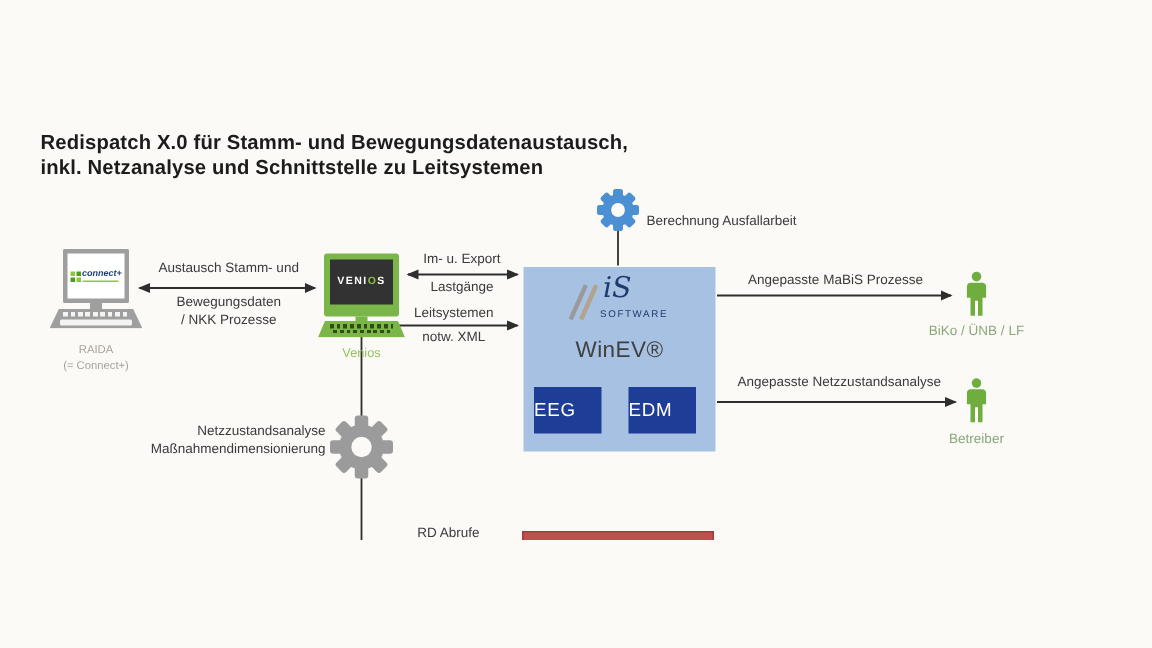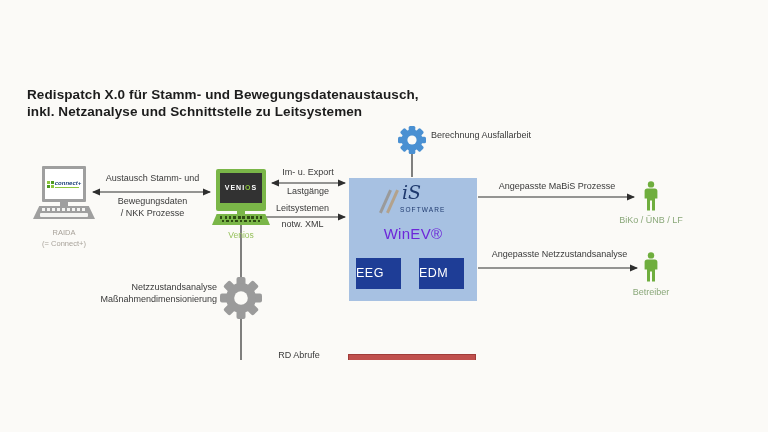--- a/index.html
+++ b/index.html
@@ -43,21 +43,21 @@
   .raida-label{position:absolute;left:33px;top:227px;width:62px;text-align:center;font-size:7.5px;color:#a8a29a;line-height:11px;}
 
   
   .winev{position:absolute;left:349px;top:178px;width:128px;height:123px;background:#a7c1e2;}
   .is-logo{position:absolute;left:24px;top:8px;width:84px;height:34px;}
   .is-slash{position:absolute;width:3px;height:25px;transform:rotate(24deg);}
   .is-slash.s1{left:11px;top:3px;background:#9a9a9a;}
   .is-slash.s2{left:18px;top:3px;background:#b3a28c;}
   .is-name{position:absolute;left:29px;top:-5px;font-family:"DejaVu Serif",serif;font-style:italic;font-size:19px;color:#1f3a6e;}
   .is-sub{position:absolute;left:27px;top:20px;font-size:6.5px;letter-spacing:1.1px;color:#1f3a6e;}
-  .winev-product{position:absolute;left:0;top:47px;width:100%;text-align:center;font-size:15px;color:#6d28d9;letter-spacing:.3px;}
+  .winev-product{position:absolute;left:0;top:47px;width:100%;text-align:center;font-size:15px;color:#404040;letter-spacing:.3px;}
   .module{position:absolute;top:80px;width:45px;height:31px;background:#1e3d96;color:#ffffff;font-size:12.5px;letter-spacing:.5px;text-align:left;line-height:31px;}
   .module.m1{left:7px;}
   .module.m2{left:70px;}
 
   
   .leitstelle{position:absolute;left:348px;top:354px;width:128px;height:25px;background:#c0504d;border:1px solid #a03c39;box-sizing:border-box;color:#ffffff;font-size:10.5px;text-align:center;line-height:22px;}
 
   .actor-label{position:absolute;width:86px;text-align:center;font-size:9px;color:#8aa87a;}
 </style>
 </head>
@@ -167,21 +167,21 @@
     <div class="keys1"></div>
     <div class="keys2"></div>
   </div>
   <div class="venios-label">Venios</div>
 
   <div class="lbl" style="left:268px;top:167px;width:80px;">Im- u. Export</div>
   <div class="lbl" style="left:268px;top:186px;width:80px;">Lastgänge</div>
   <div class="lbl" style="left:255px;top:203px;width:95px;">Leitsystemen</div>
   <div class="lbl" style="left:255px;top:219px;width:95px;">notw. XML</div>
 
-  <div class="lbl" style="left:431px;top:130px;width:120px;text-align:left;">Berechnung Ausfallarbeit</div>
+  <div class="lbl" style="left:431px;top:142px;width:120px;text-align:left;">Berechnung Ausfallarbeit</div>
 
   <div class="winev">
     <div class="is-logo">
       <div class="is-slash s1"></div>
       <div class="is-slash s2"></div>
       <div class="is-name">iS</div>
       <div class="is-sub">SOFTWARE</div>
     </div>
     <div class="winev-product">WinEV®</div>
     <div class="module m1">EEG</div>

